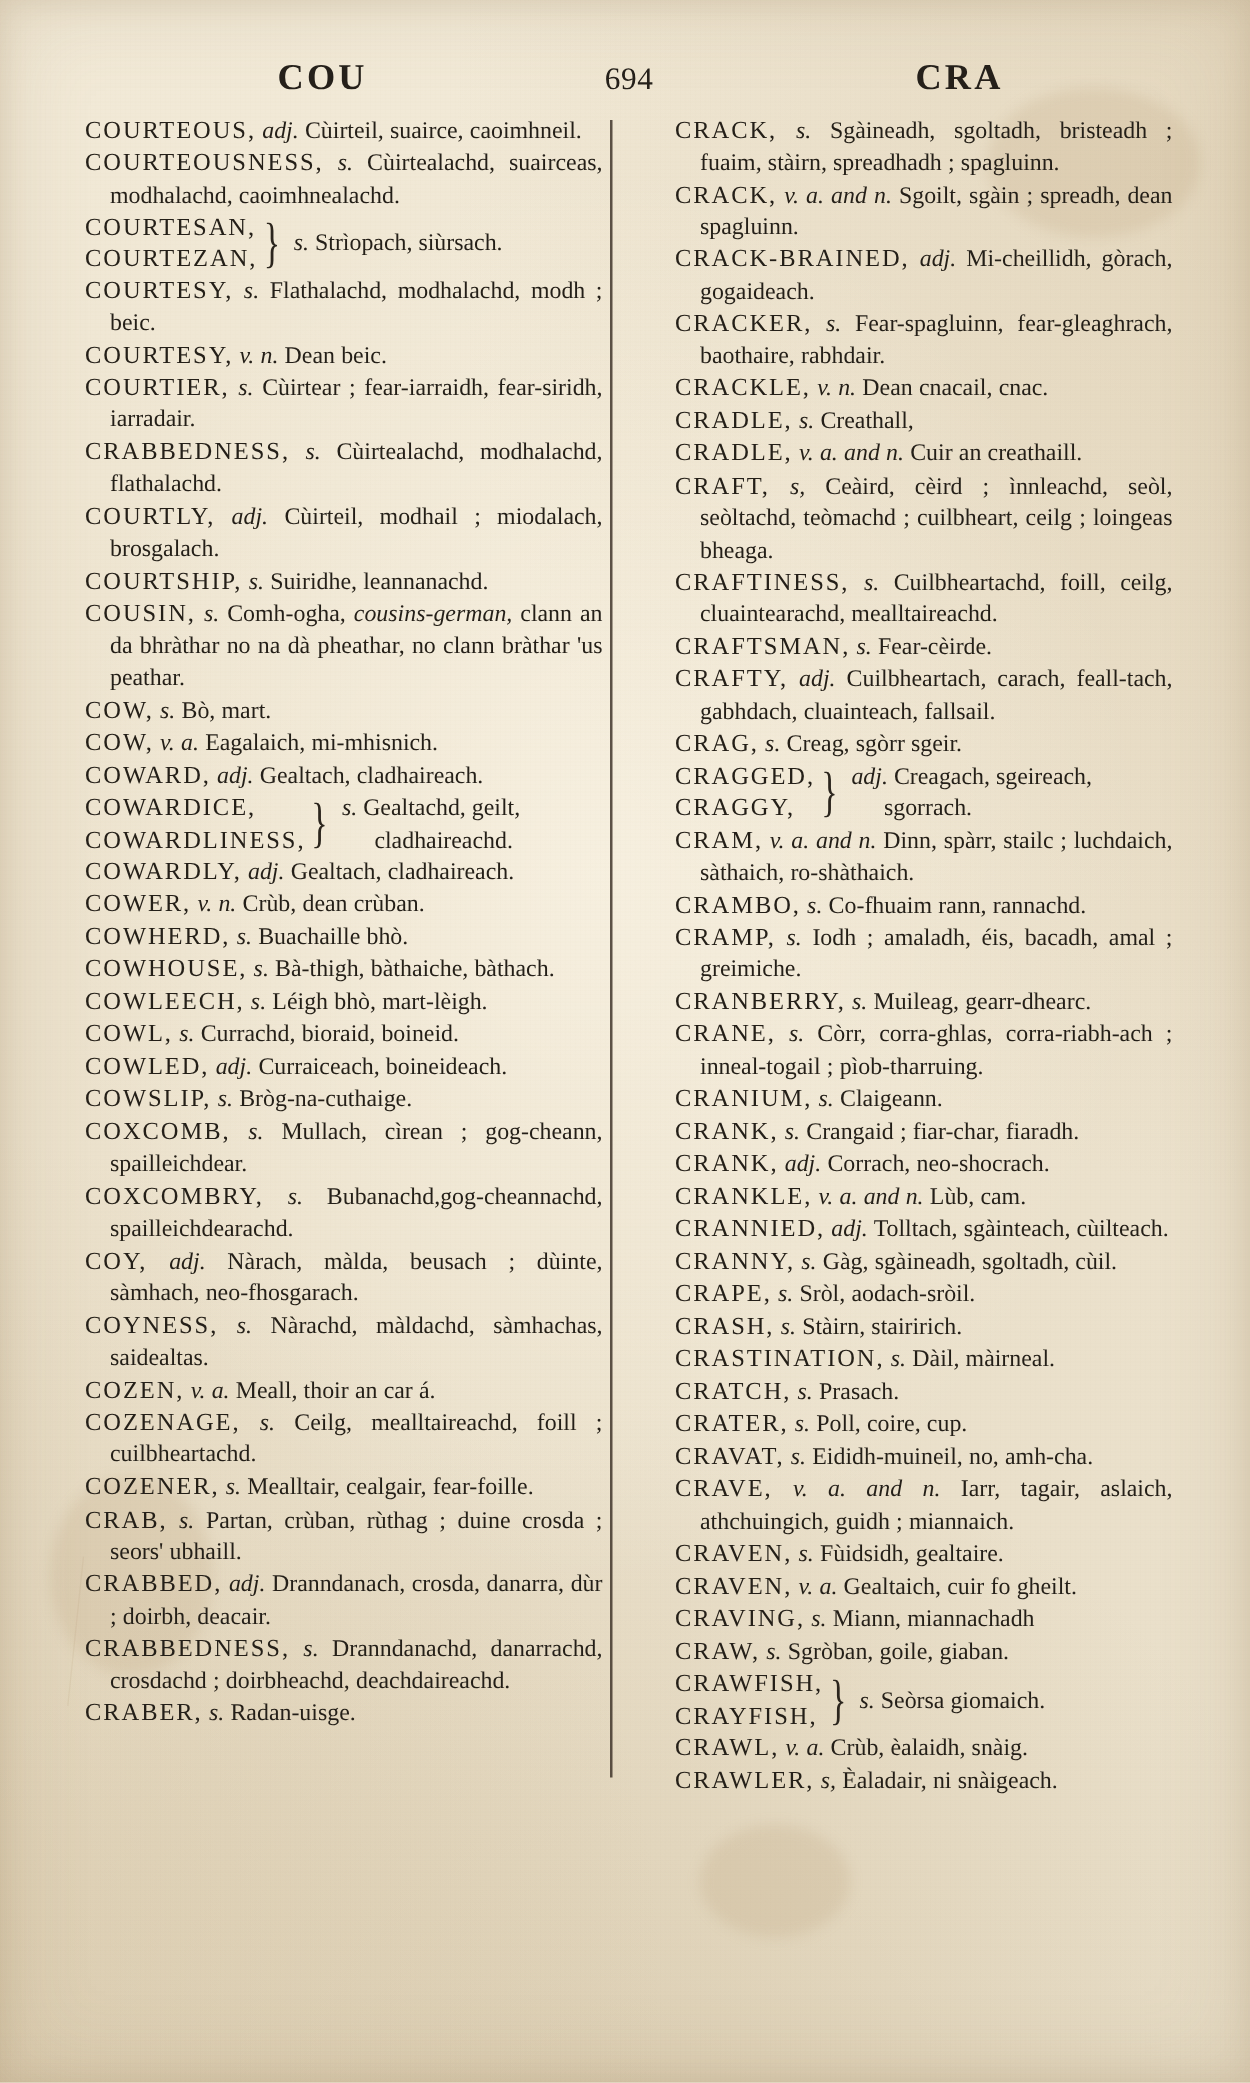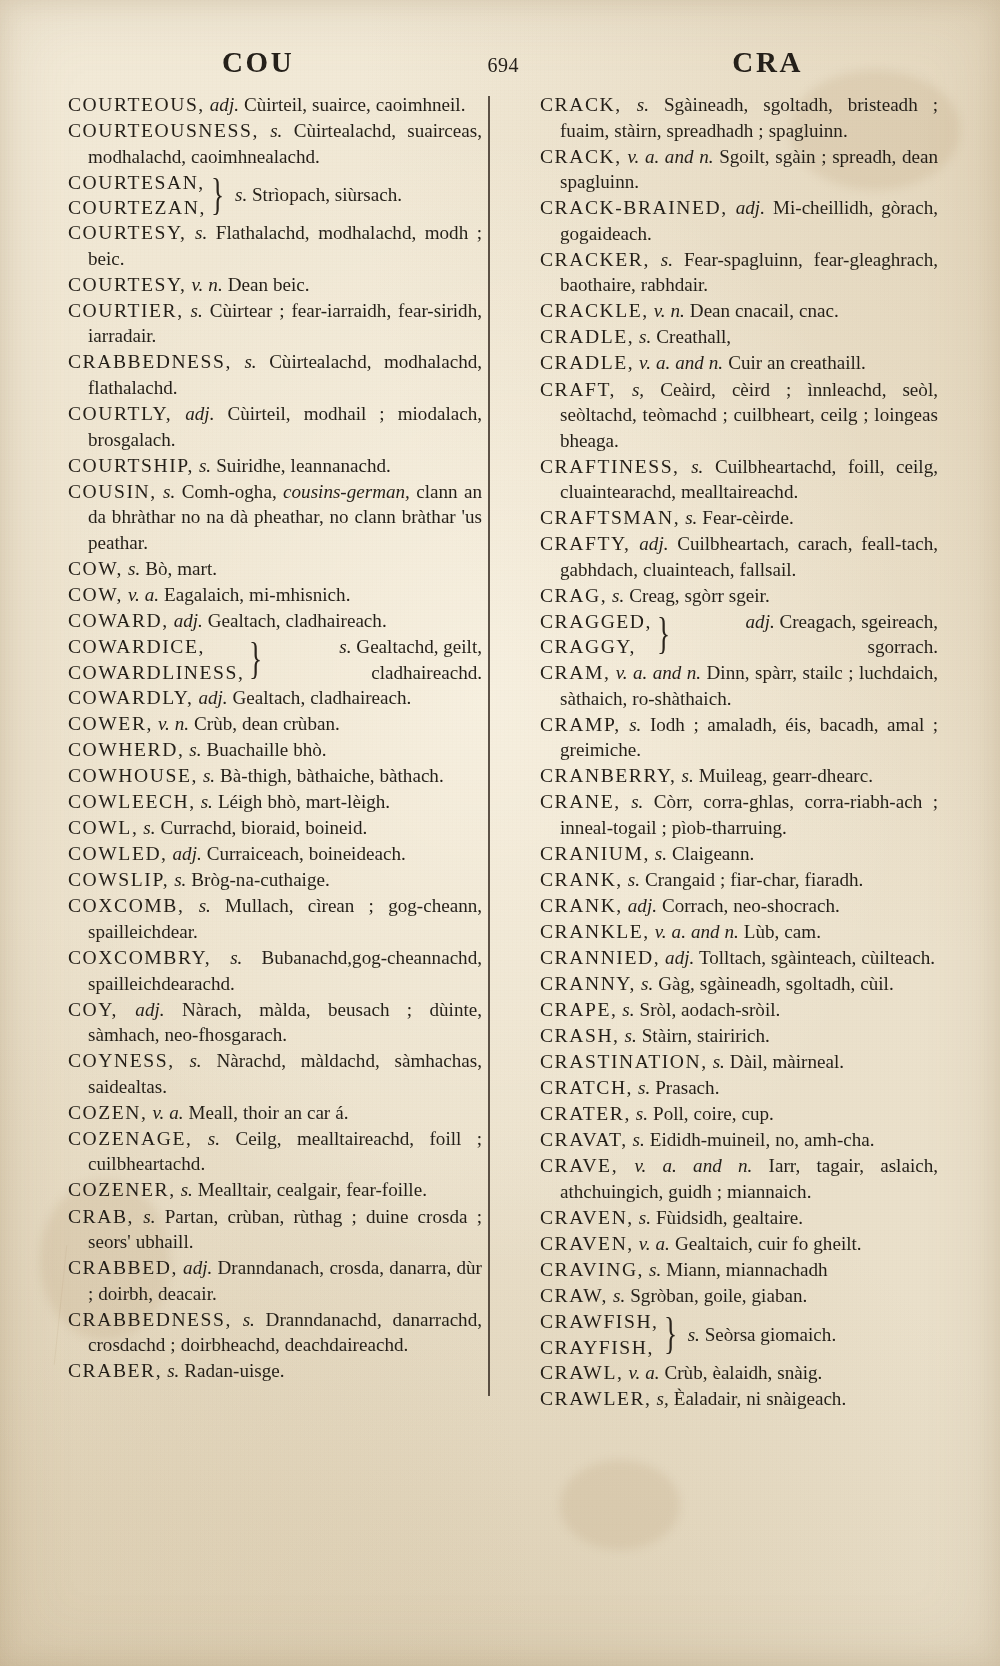--- a/index.html
+++ b/index.html
@@ -79,21 +79,21 @@
   }
   .rh-left, .rh-right {
     font-size: 29px;
     letter-spacing: 2.6px;
     font-weight: 700;
     margin-left: 20px;
   }
   .rh-left { margin-left: 150px; }
   .rh-right { margin-right: 125px; }
   .rh-page {
-    font-size: 20px;
+    font-size: 25px;
     letter-spacing: 0.5px;
     font-weight: 400;
   }
 
   
   .columns {
     position: absolute;
     left: 0;
     top: 92px;
     width: 1000px;
@@ -167,21 +167,21 @@
     flex: 0 0 auto;
   }
   .eb-gloss {
     flex: 1 1 auto;
     padding-left: 5px;
   }
   .eb-gloss-2 {
     display: flex;
     flex-direction: column;
   }
-  .eb-gloss-2 span { white-space: nowrap; text-align: right; }
+  .eb-gloss-2 span { white-space: nowrap; }
   .eb-gloss-2 .gl-row2 { padding-left: 26px; }
 </style>
 </head>
 <body>
 
 <div class="page-surface"></div>
 <div class="grain"></div>
 <div class="foxing" style="left:790px; top:70px; width:170px; height:120px;"></div>
 <div class="foxing" style="left:40px; top:1180px; width:130px; height:160px;"></div>
 <div class="foxing" style="left:560px; top:1460px; width:120px; height:90px;"></div>
@@ -268,20 +268,21 @@
             <span class="hw">CRAGGED,</span>
             <span class="hw">CRAGGY,</span>
           </div>
           <span class="eb-brace">}</span>
           <div class="eb-gloss eb-gloss-2">
             <span><span class="pos">adj.</span> <span>Creagach, sgeireach,</span></span>
             <span class="gl-row2"><span>sgorrach.</span></span>
           </div>
         </div>
         <p class="entry"><span class="hw">CRAM,</span> <span class="pos">v. a. and n.</span>  <span>Dinn, spàrr, stailc ; luchdaich, sàthaich, ro-shàthaich.</span></p>
+        <p class="entry"><span class="hw">CRAMBO,</span> <span class="pos">s.</span>  <span>Co-fhuaim rann, rannachd.</span></p>
         <p class="entry"><span class="hw">CRAMP,</span> <span class="pos">s.</span>  <span>Iodh ; amaladh, éis, bacadh, amal ; greimiche.</span></p>
         <p class="entry"><span class="hw">CRANBERRY,</span> <span class="pos">s.</span>  <span>Muileag, gearr-dhearc.</span></p>
         <p class="entry"><span class="hw">CRANE,</span> <span class="pos">s.</span>  <span>Còrr, corra-ghlas, corra-riabh-ach ; inneal-togail ; pìob-tharruing.</span></p>
         <p class="entry"><span class="hw">CRANIUM,</span> <span class="pos">s.</span>  <span>Claigeann.</span></p>
         <p class="entry"><span class="hw">CRANK,</span> <span class="pos">s.</span>  <span>Crangaid ; fiar-char, fiaradh.</span></p>
         <p class="entry"><span class="hw">CRANK,</span> <span class="pos">adj.</span>  <span>Corrach, neo-shocrach.</span></p>
         <p class="entry"><span class="hw">CRANKLE,</span> <span class="pos">v. a. and n.</span>  <span>Lùb, cam.</span></p>
         <p class="entry"><span class="hw">CRANNIED,</span> <span class="pos">adj.</span>  <span>Tolltach, sgàinteach, cùilteach.</span></p>
         <p class="entry"><span class="hw">CRANNY,</span> <span class="pos">s.</span>  <span>Gàg, sgàineadh, sgoltadh, cùil.</span></p>
         <p class="entry"><span class="hw">CRAPE,</span> <span class="pos">s.</span>  <span>Sròl, aodach-sròil.</span></p>

